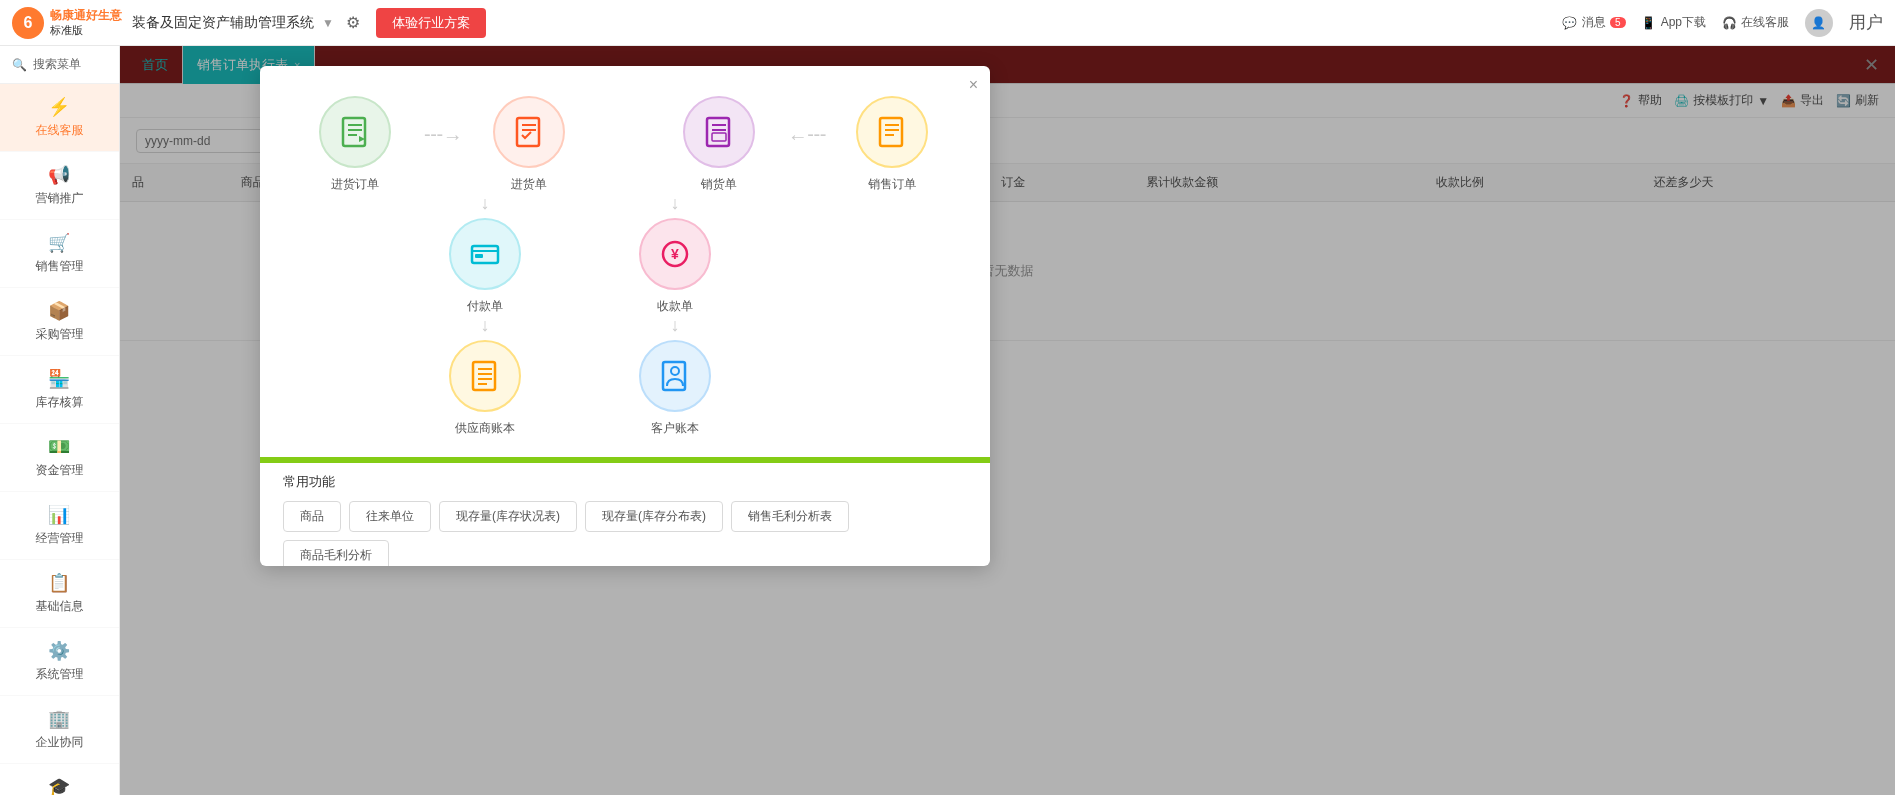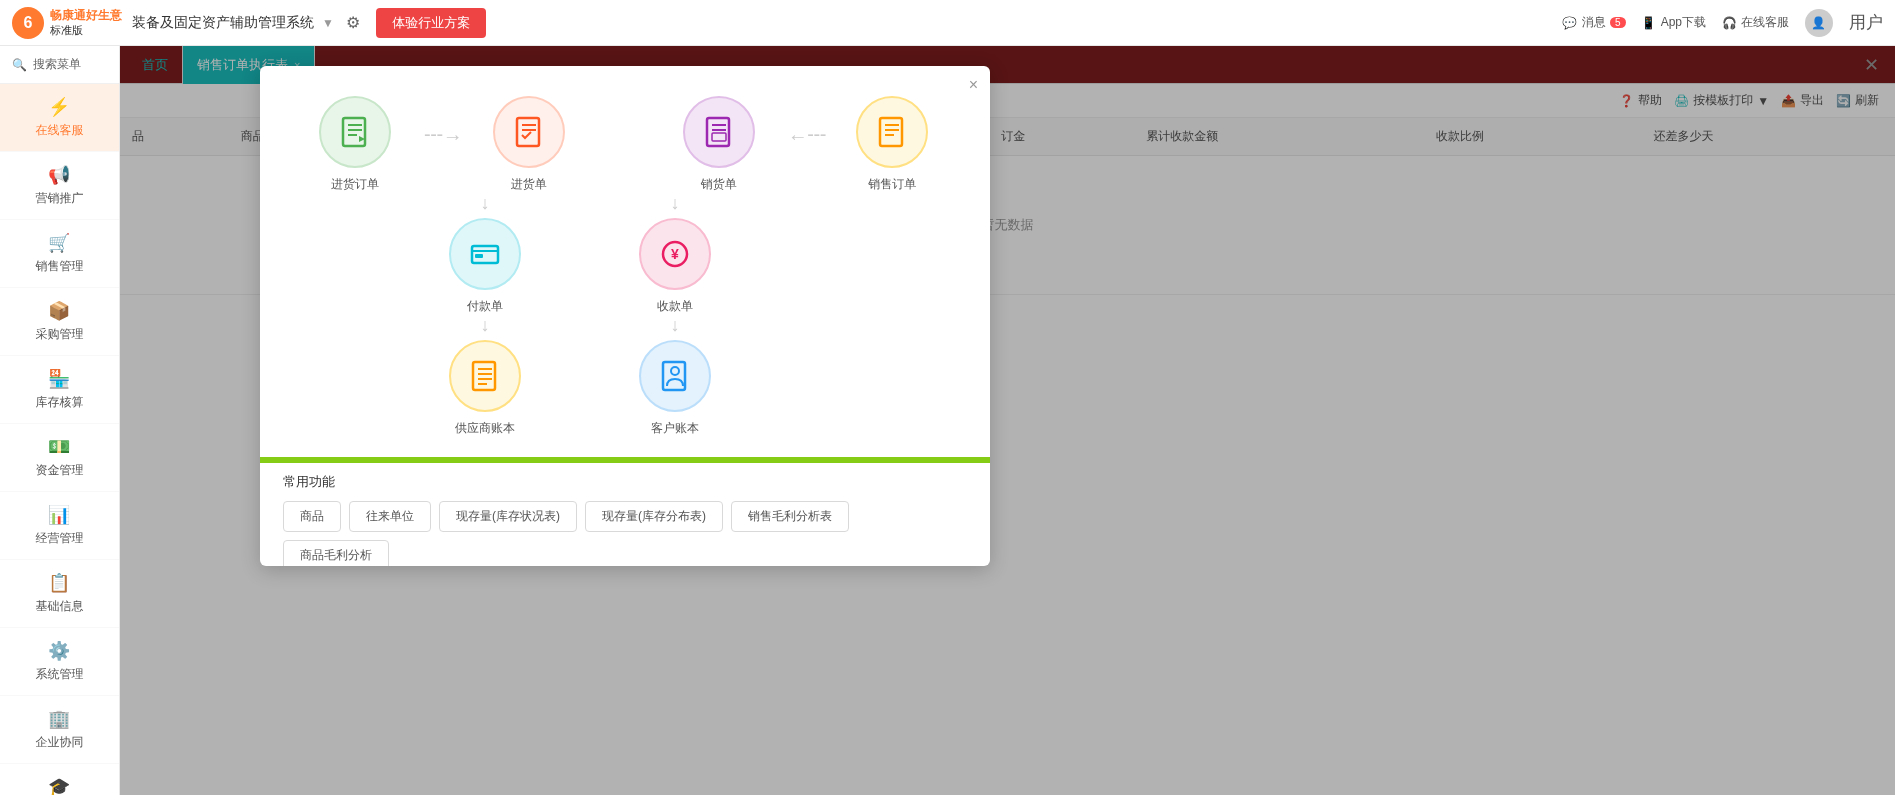--- a/index.html
+++ b/index.html
@@ -375,20 +375,34 @@
       <button class="toolbar-btn">
         <span class="icon">📤</span>
         <span>导出</span>
       </button>
       <button class="toolbar-btn">
         <span class="icon">🔄</span>
         <span>刷新</span>
       </button>
     </div>
 
+    <div class="filter-bar">
+      <input class="filter-date-input" placeholder="yyyy-mm-dd" style="">
+      <span class="calendar-icon">📅</span>
+      <span>—</span>
+      <input class="filter-date-input" placeholder="yyyy-mm-dd" style="">
+      <span class="calendar-icon">📅</span>
+      <span class="filter-label">单据状态</span>
+      <select class="filter-select">
+        <option></option>
+      </select>
+      <button class="search-btn">查询</button>
+      <button class="settings-small-btn">设置</button>
+      <span class="more-conditions">多条件</span>
+    </div>
 
     <div class="table-area">
       <table>
         <thead>
           <tr>
             <th>品</th>
             <th>商品</th>
             <th>金额</th>
             <th>预估毛利</th>
             <th>预估毛利率</th>

